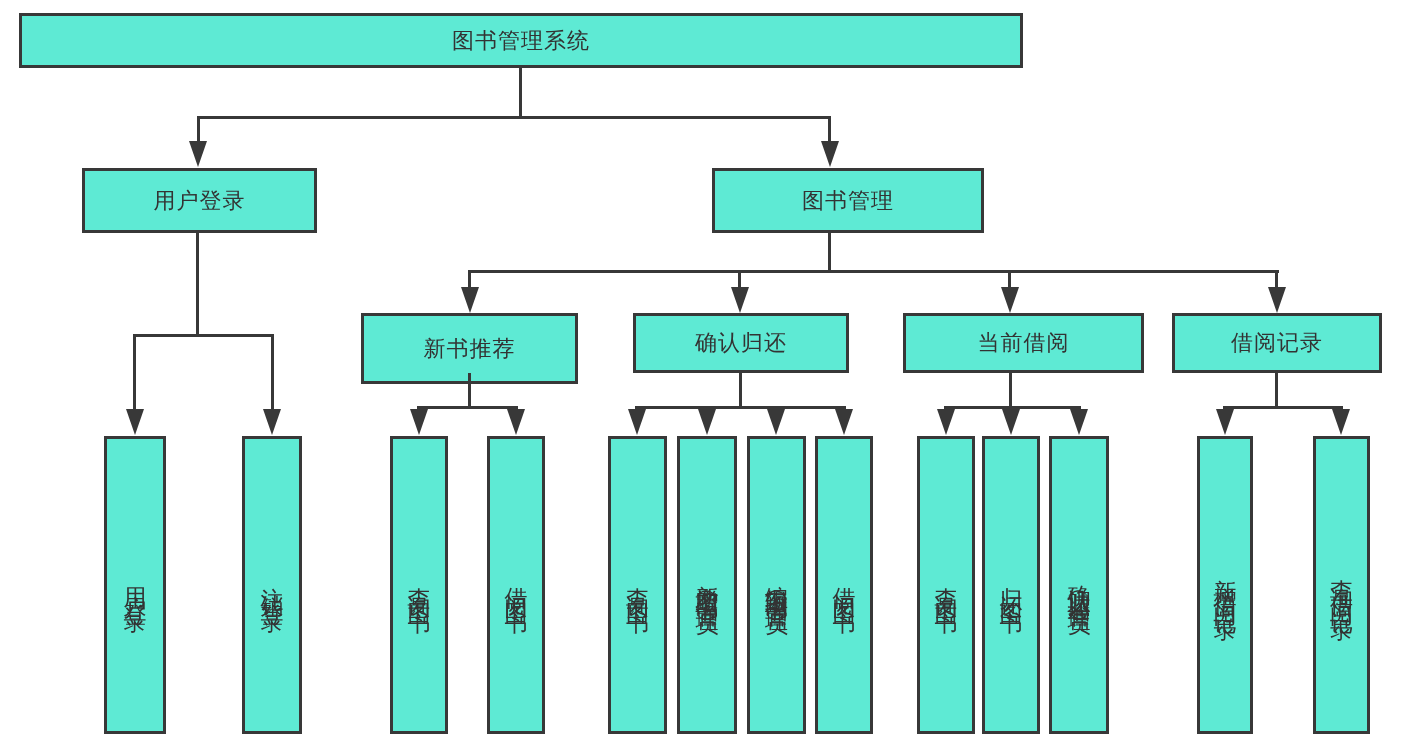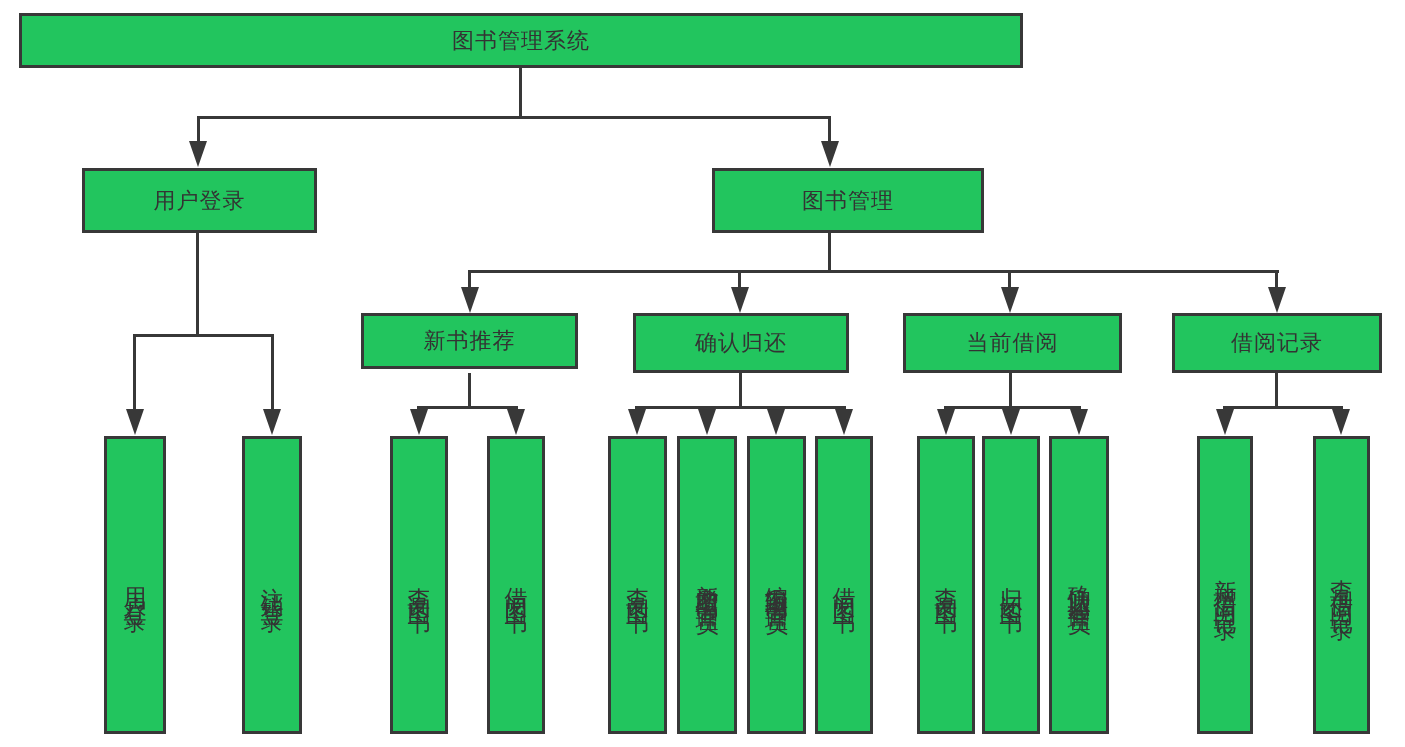--- a/index.html
+++ b/index.html
@@ -5,21 +5,21 @@
   :root{
     --line:#383838;
     --text:#333333;
     --watermark:#d19ca3;
     --bg:#ffffff;
   }
   *{margin:0;padding:0;box-sizing:border-box;}
   body{background:var(--bg);font-family:"DejaVu Sans","Liberation Sans",sans-serif;}
   .stage{position:relative;width:1405px;height:747px;background:var(--bg);overflow:hidden;}
   .hbox,.vbox{
-    position:absolute;border:3px solid var(--line);background:#22c55e;
+    position:absolute;border:3px solid var(--line);background:#5eead4;
     display:flex;align-items:center;justify-content:center;color:var(--text);
   }
   .hbox{font-size:22px;letter-spacing:1px;white-space:nowrap;}
   .vbox{top:436px;height:298px;font-size:23px;}
   .vbox span{writing-mode:vertical-rl;text-orientation:mixed;letter-spacing:8px;line-height:1;}
   .vbox.long span{letter-spacing:4px;}
   .line{position:absolute;background:var(--line);}
   .arrow{
     position:absolute;width:0;height:0;
     border-left:9px solid transparent;border-right:9px solid transparent;
@@ -58,23 +58,23 @@
   <div class="line" style="left:468px;top:270px;width:811px;height:3px"></div>
   <div class="line" style="left:468px;top:271px;width:3px;height:18px"></div>
   <div class="line" style="left:738px;top:271px;width:3px;height:18px"></div>
   <div class="line" style="left:1008px;top:271px;width:3px;height:18px"></div>
   <div class="line" style="left:1275px;top:271px;width:3px;height:18px"></div>
   <div class="arrow" style="left:461px;top:287px"></div>
   <div class="arrow" style="left:731px;top:287px"></div>
   <div class="arrow" style="left:1001px;top:287px"></div>
   <div class="arrow" style="left:1268px;top:287px"></div>
 
-  <div class="hbox" style="left:361px;top:313px;width:217px;height:56px">新书推荐</div>
+  <div class="hbox" style="left:361px;top:313px;width:217px;height:71px">新书推荐</div>
   <div class="hbox" style="left:633px;top:313px;width:216px;height:60px">确认归还</div>
-  <div class="hbox" style="left:903px;top:313px;width:219px;height:60px">当前借阅</div>
+  <div class="hbox" style="left:903px;top:313px;width:241px;height:60px">当前借阅</div>
   <div class="hbox" style="left:1172px;top:313px;width:210px;height:60px">借阅记录</div>
 
   <div class="line" style="left:468px;top:373px;width:3px;height:34px"></div>
   <div class="line" style="left:417px;top:406px;width:101px;height:3px"></div>
   <div class="arrow" style="left:410px;top:409px"></div>
   <div class="arrow" style="left:507px;top:409px"></div>
 
   <div class="line" style="left:739px;top:373px;width:3px;height:34px"></div>
   <div class="line" style="left:635px;top:406px;width:211px;height:3px"></div>
   <div class="arrow" style="left:628px;top:409px"></div>

